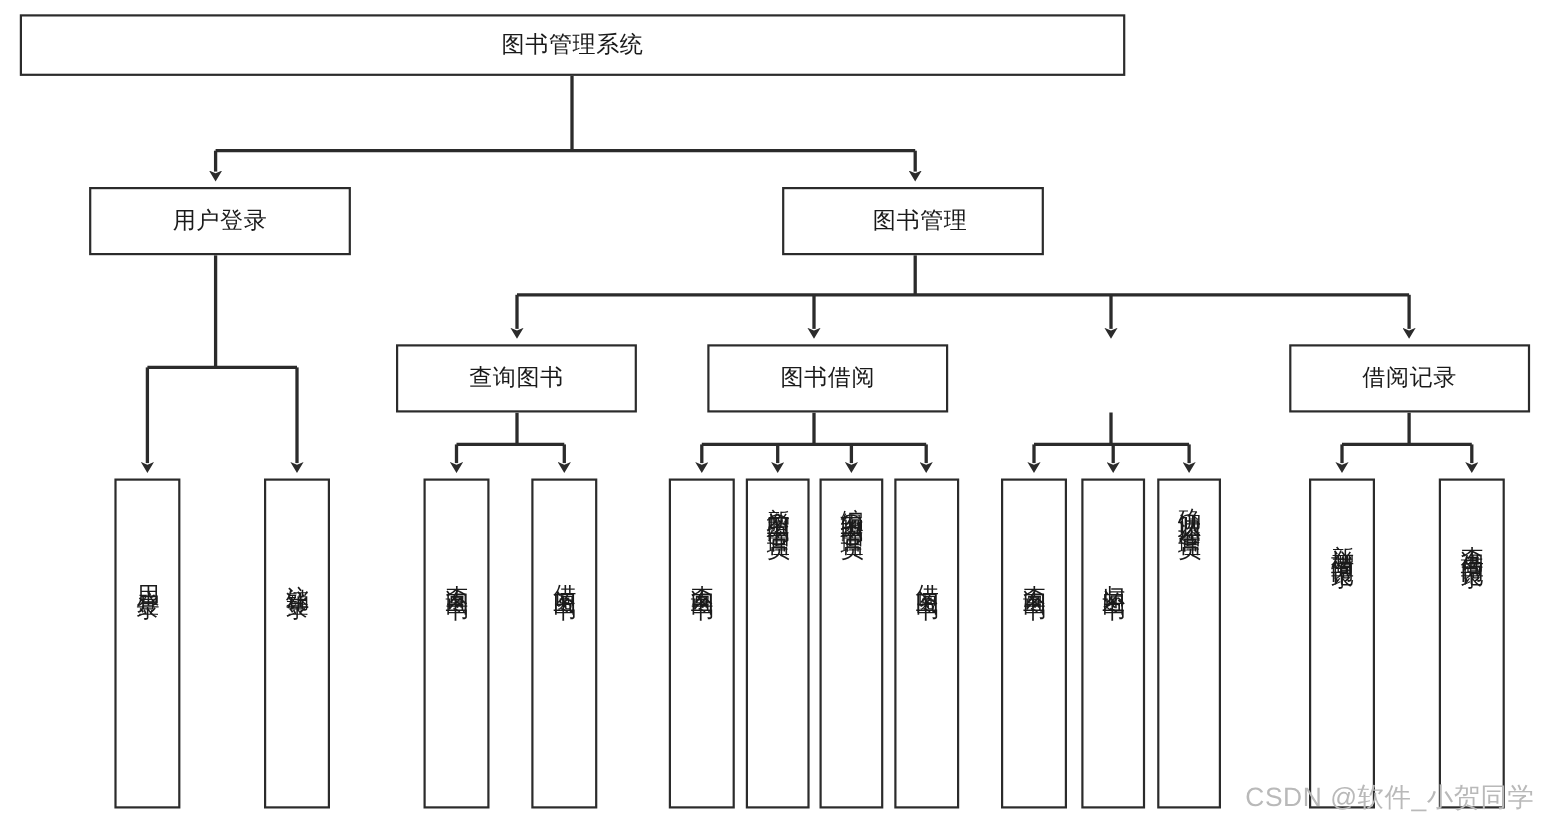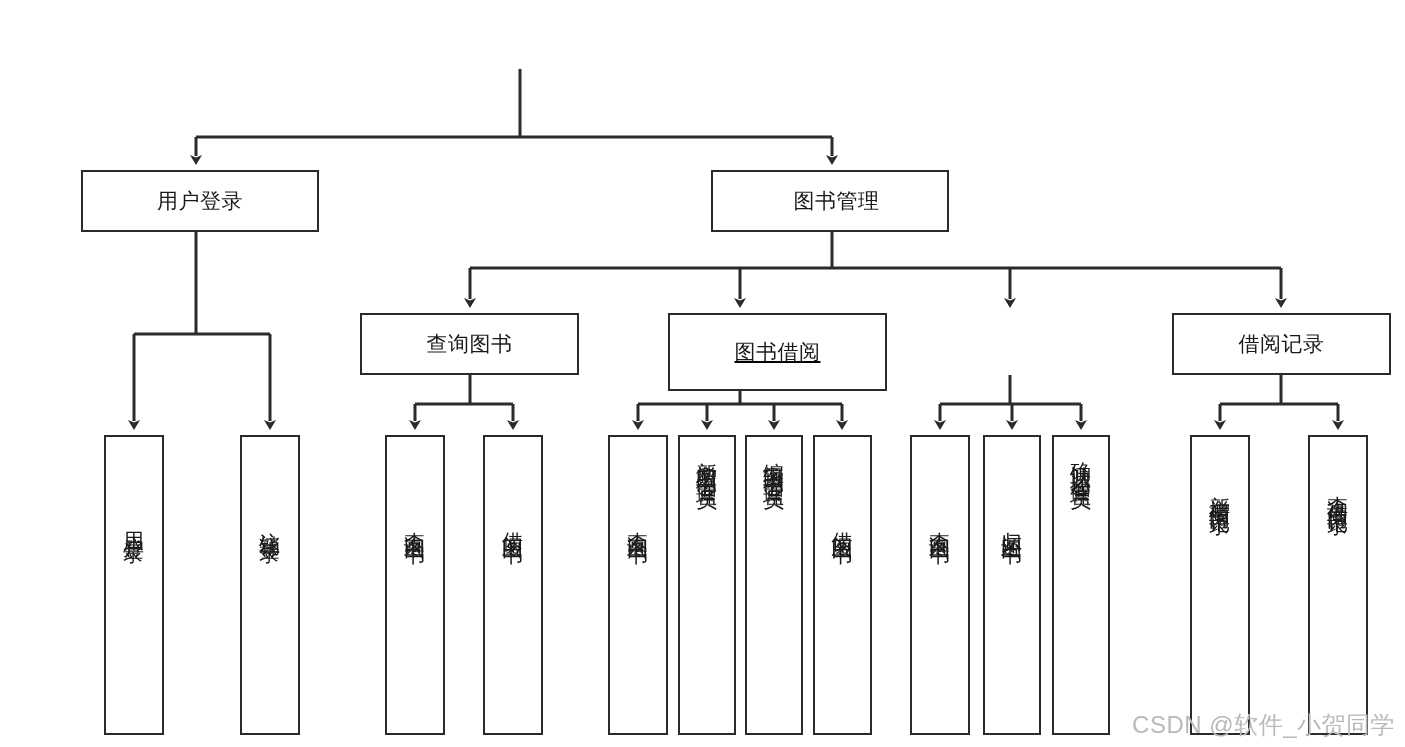--- a/index.html
+++ b/index.html
@@ -112,32 +112,35 @@
       <path d="M1012,404 L1012,421" marker-end="url(#arrow)"></path>
       <path d="M1081,404 L1081,421" marker-end="url(#arrow)"></path>
 
       <path d="M1281,375 L1281,404"></path>
       <path d="M1220,404 L1338,404"></path>
       <path d="M1220,404 L1220,421" marker-end="url(#arrow)"></path>
       <path d="M1338,404 L1338,421" marker-end="url(#arrow)"></path>
     </g>
   </svg>
 
+  <div class="node-box" style="left:18px; top:13px; width:1005px; height:56px;">
+    <span class="node-label">图书管理系统</span>
+  </div>
 
   <div class="node-box" style="left:81px; top:170px; width:238px; height:62px;">
     <span class="node-label">用户登录</span>
   </div>
   <div class="node-box" style="left:711px; top:170px; width:238px; height:62px;padding-left:13px;">
     <span class="node-label">图书管理</span>
   </div>
 
   <div class="node-box" style="left:360px; top:313px; width:219px; height:62px;">
     <span class="node-label">查询图书</span>
   </div>
-  <div class="node-box" style="left:668px; top:313px; width:219px; height:78px;text-decoration:underline;">
+  <div class="node-box" style="left:643px; top:313px; width:219px; height:62px;">
     <span class="node-label">图书借阅</span>
   </div>
   <div class="node-box" style="left:1172px; top:313px; width:219px; height:62px;">
     <span class="node-label">借阅记录</span>
   </div>
 
   <div class="node-box vertical" style="left:104px; top:435px; width:60px; height:300px; padding-top:78px;">
     <span class="node-label">用户登录</span>
   </div>
   <div class="node-box vertical" style="left:240px; top:435px; width:60px; height:300px; padding-top:78px;">

